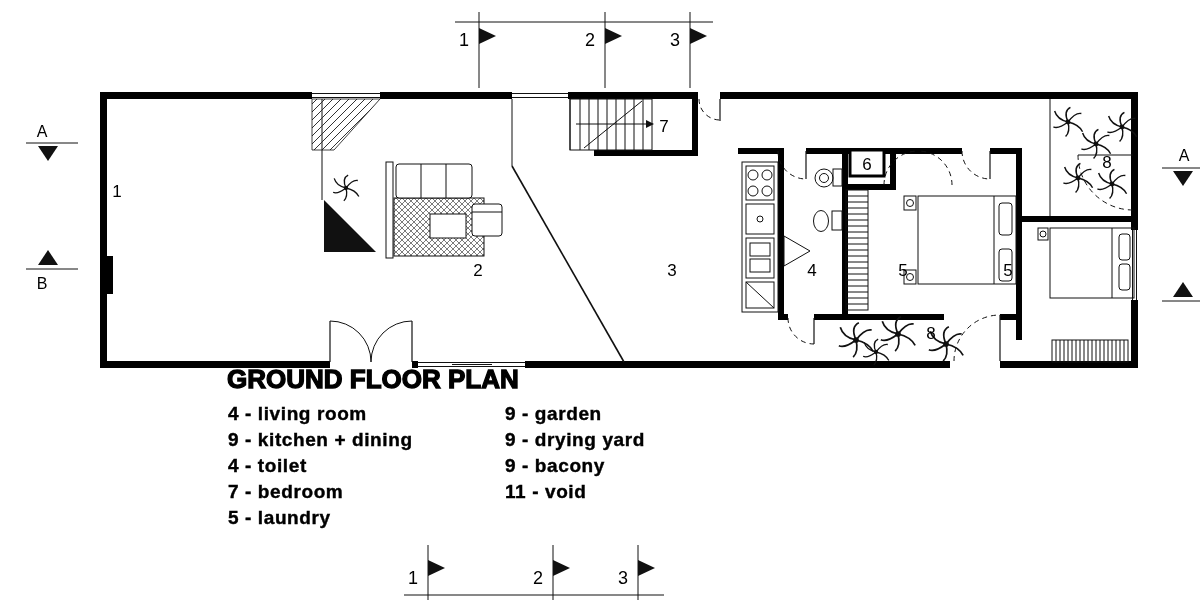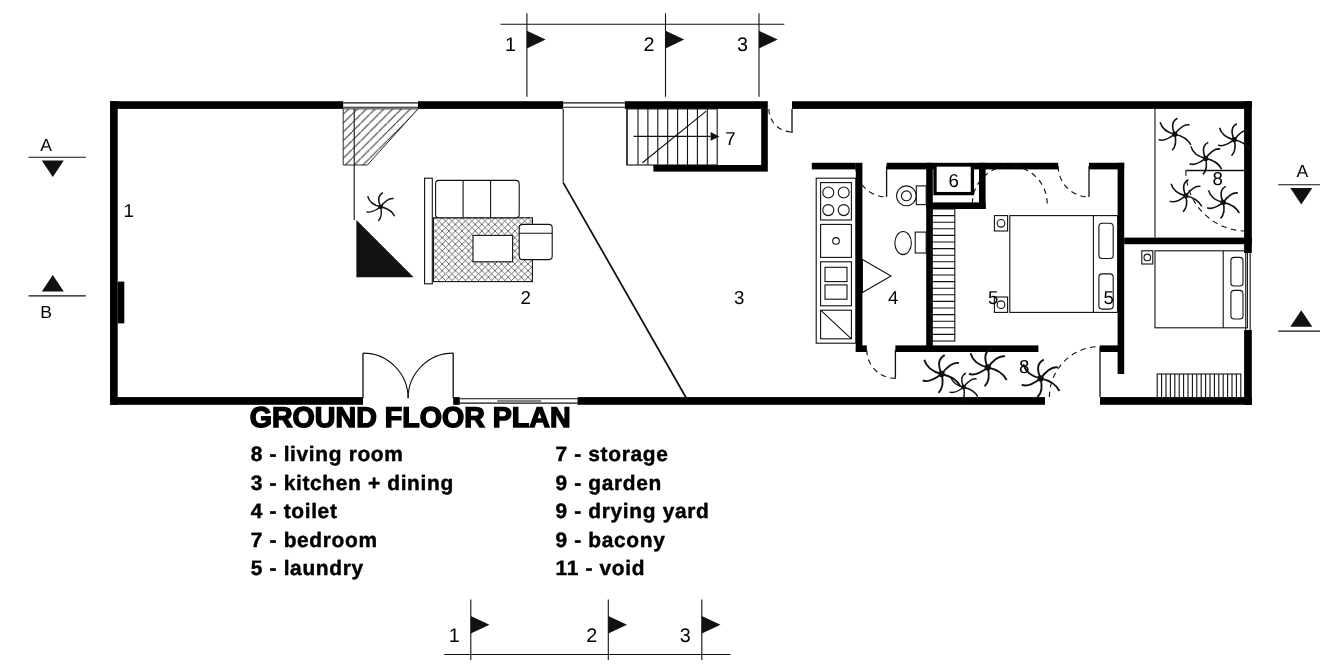--- a/index.html
+++ b/index.html
@@ -254,28 +254,27 @@
     <line x1="1162" y1="168" x2="1200" y2="168"></line>
     <polygon points="1173,171 1193,171 1183,186" fill="#111" stroke="none"></polygon>
     <polygon points="1173,297 1193,297 1183,282" fill="#111" stroke="none"></polygon>
     <line x1="1162" y1="301" x2="1200" y2="301"></line>
   </g>
 </svg>
 
 <div class="plan-title">GROUND FLOOR PLAN</div>
 
 <div class="legend legend-left">
-  <div>8 - living room</div>
-  <div>3 - kitchen + dining</div>
+  <div>4 - living room</div>
+  <div>9 - kitchen + dining</div>
   <div>4 - toilet</div>
   <div>7 - bedroom</div>
   <div>5 - laundry</div>
 </div>
 
 <div class="legend legend-right">
-  <div>7 - storage</div>
   <div>9 - garden</div>
   <div>9 - drying yard</div>
   <div>9 - bacony</div>
   <div>11 - void</div>
 </div>
 
 </div>
 
 </body></html>

